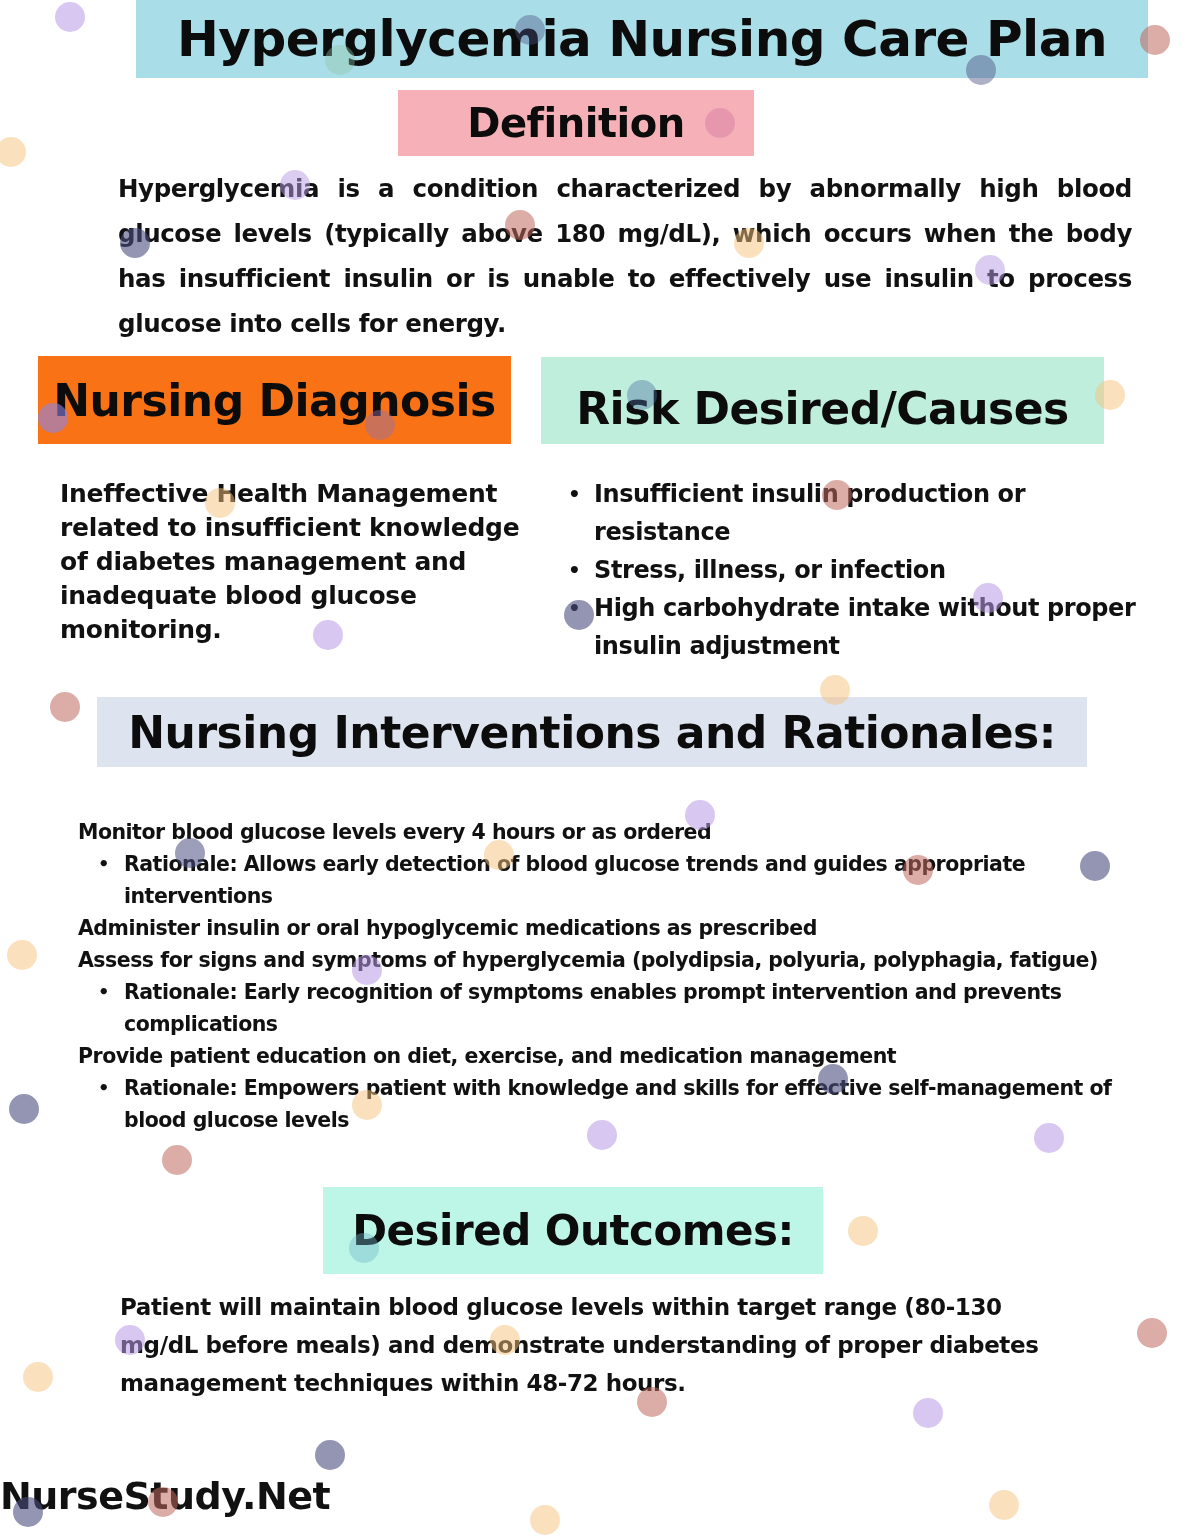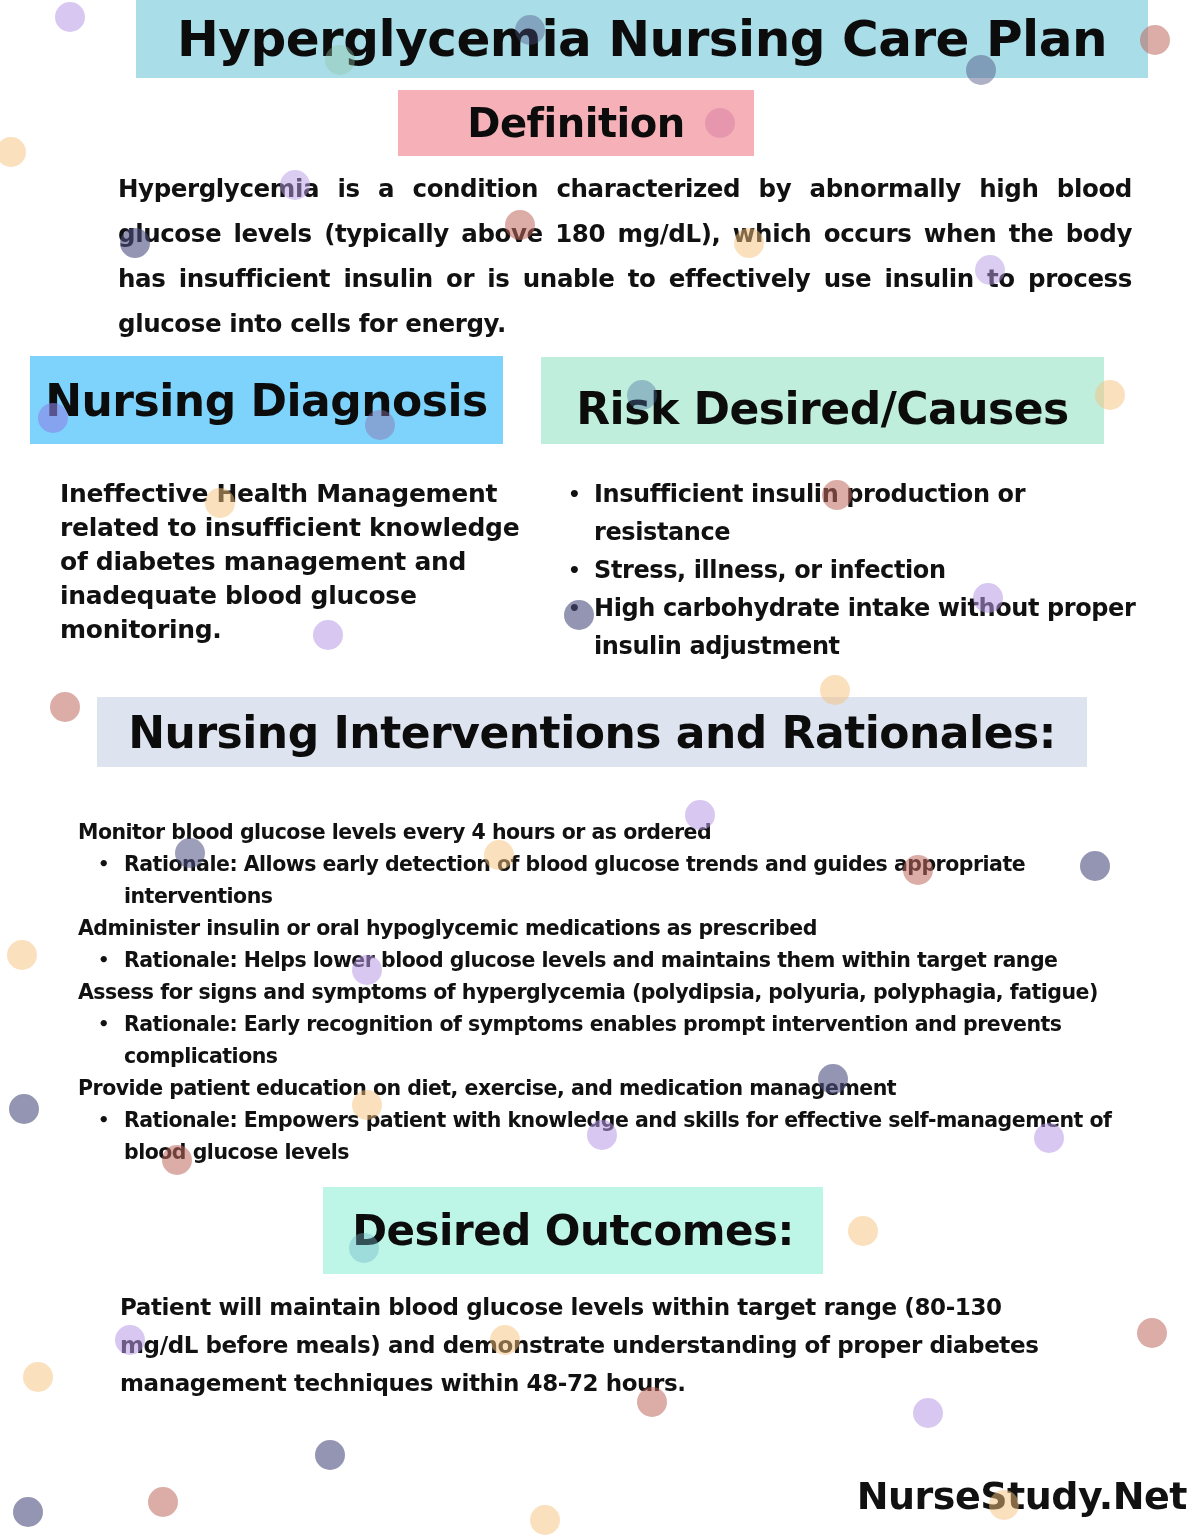--- a/index.html
+++ b/index.html
@@ -2,34 +2,34 @@
 <html><head>
 <meta charset="utf-8">
 <style>
   * { box-sizing: border-box; margin: 0; padding: 0; }
   html, body { width: 1187px; height: 1536px; background: #ffffff; overflow: hidden; }
   body { position: relative; font-family: "DejaVu Sans", sans-serif; color: #111; }
   .dot { position: absolute; width: 30px; height: 30px; border-radius: 50%; opacity: 0.55; z-index: 5; }
   .banner { position: absolute; display: flex; align-items: center; justify-content: center; font-weight: bold; color: #0c0c0c; letter-spacing: -0.5px; }
   .title { left: 136px; top: 0px; width: 1012px; height: 78px; background: #a9dde8; font-size: 50px; }
   .definition-h { left: 398px; top: 90px; width: 356px; height: 66px; background: #f5b0b8; font-size: 40px; }
-  .diag-h { left: 30px; top: 356px; width: 473px; height: 88px; background: #7dd3fc; font-size: 44px; }
+  .diag-h { left: 38px; top: 356px; width: 473px; height: 88px; background: #f97316; font-size: 44px; }
   .risk-h { left: 541px; top: 357px; width: 563px; height: 87px; background: #bfeedc; font-size: 44px; padding-top: 16px; }
   .interv-h { left: 97px; top: 697px; width: 990px; height: 70px; background: #dde3ef; font-size: 44px; }
   .outcome-h { left: 323px; top: 1187px; width: 500px; height: 87px; background: #bdf5e6; font-size: 42px; }
   .def-text { position: absolute; left: 118px; top: 166px; width: 1014px; font-size: 24.5px; line-height: 45px; text-align: justify; font-weight: bold; letter-spacing: -0.4px; }
   .diag-text { position: absolute; left: 60px; top: 477px; width: 460px; font-size: 25px; line-height: 34px; font-weight: bold; letter-spacing: -0.3px; }
   .risk-list { position: absolute; left: 566px; top: 475px; width: 600px; list-style: none; font-size: 24px; line-height: 38px; font-weight: bold; letter-spacing: -0.4px; }
   .risk-list li { position: relative; padding-left: 28px; }
   .risk-list li::before { content: "•"; position: absolute; left: 2px; top: 0; font-size: 20px; }
   .interv { position: absolute; left: 78px; top: 816px; width: 1040px; font-size: 20.5px; line-height: 32px; font-weight: bold; letter-spacing: -0.5px; }
   .interv .item-rat { position: relative; padding-left: 46px; }
   .interv .item-rat::before { content: "•"; position: absolute; left: 20px; top: 0; font-size: 18px; }
   .outcome-text { position: absolute; left: 120px; top: 1288px; width: 962px; text-align: left; font-size: 23px; line-height: 38px; font-weight: bold; letter-spacing: -0.4px; }
-  .footer { position: absolute; left: 0; top: 1474px; width: 1187px; text-align: right; font-size: 38px; font-weight: bold; letter-spacing: -0.5px; }
+  .footer { position: absolute; left: 0; top: 1474px; width: 1187px; text-align: left; font-size: 38px; font-weight: bold; letter-spacing: -0.5px; }
 </style>
 </head>
 <body>
 
 <div>
   <div class="dot" style="left:55px;top:2px;background:#b89be6;"></div>
   <div class="dot" style="left:515px;top:15px;background:#4c4f7f;opacity:.4"></div>
   <div class="dot" style="left:325px;top:45px;background:#8fc6a8;opacity:.4"></div>
   <div class="dot" style="left:1140px;top:25px;background:#c0675e;"></div>
   <div class="dot" style="left:966px;top:55px;background:#4c4f7f;opacity:.45"></div>
@@ -92,21 +92,20 @@
   <li>Insufficient insulin production or resistance</li>
   <li>Stress, illness, or infection</li>
   <li>High carbohydrate intake without proper insulin adjustment</li>
 </ul>
 
 <div class="banner interv-h">Nursing Interventions and Rationales:</div>
 <div class="interv">
   <div>Monitor blood glucose levels every 4 hours or as ordered</div>
   <div class="item-rat">Rationale: Allows early detection of blood glucose trends and guides appropriate interventions</div>
   <div>Administer insulin or oral hypoglycemic medications as prescribed</div>
-  <div class="item-rat">Rationale: Helps lower blood glucose levels and maintains them within target range</div>
   <div>Assess for signs and symptoms of hyperglycemia (polydipsia, polyuria, polyphagia, fatigue)</div>
   <div class="item-rat">Rationale: Early recognition of symptoms enables prompt intervention and prevents complications</div>
   <div>Provide patient education on diet, exercise, and medication management</div>
   <div class="item-rat">Rationale: Empowers patient with knowledge and skills for effective self-management of blood glucose levels</div>
 </div>
 
 <div class="banner outcome-h">Desired Outcomes:</div>
 <p class="outcome-text">Patient will maintain blood glucose levels within target range (80-130 mg/dL before meals) and demonstrate understanding of proper diabetes management techniques within 48-72 hours.</p>
 
 <div class="footer">NurseStudy.Net</div>

